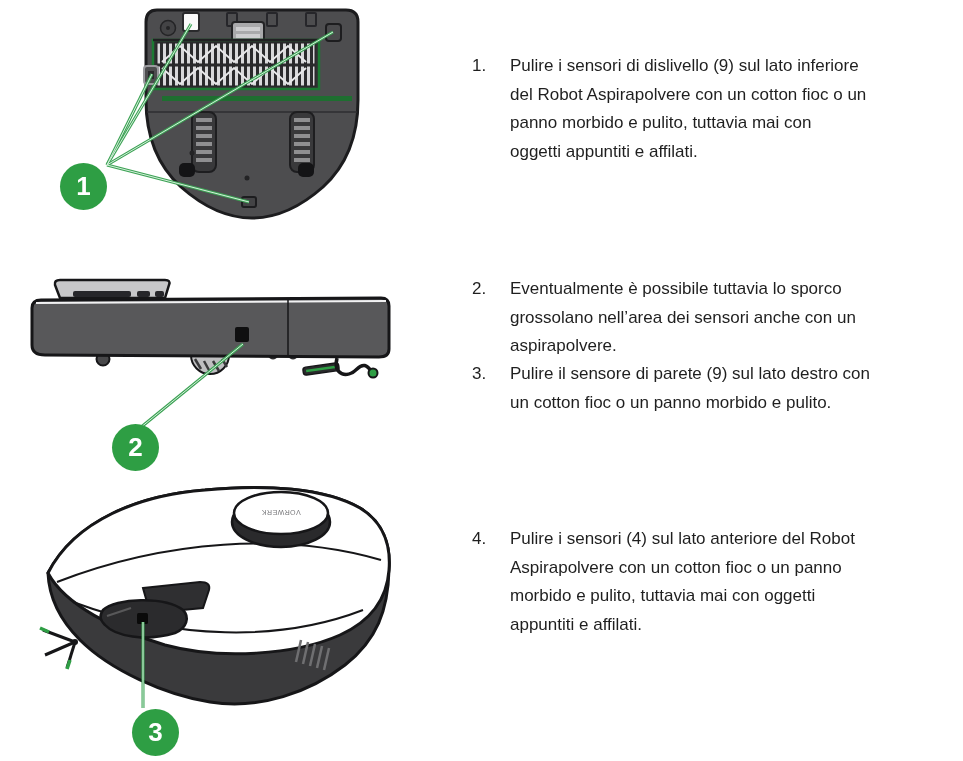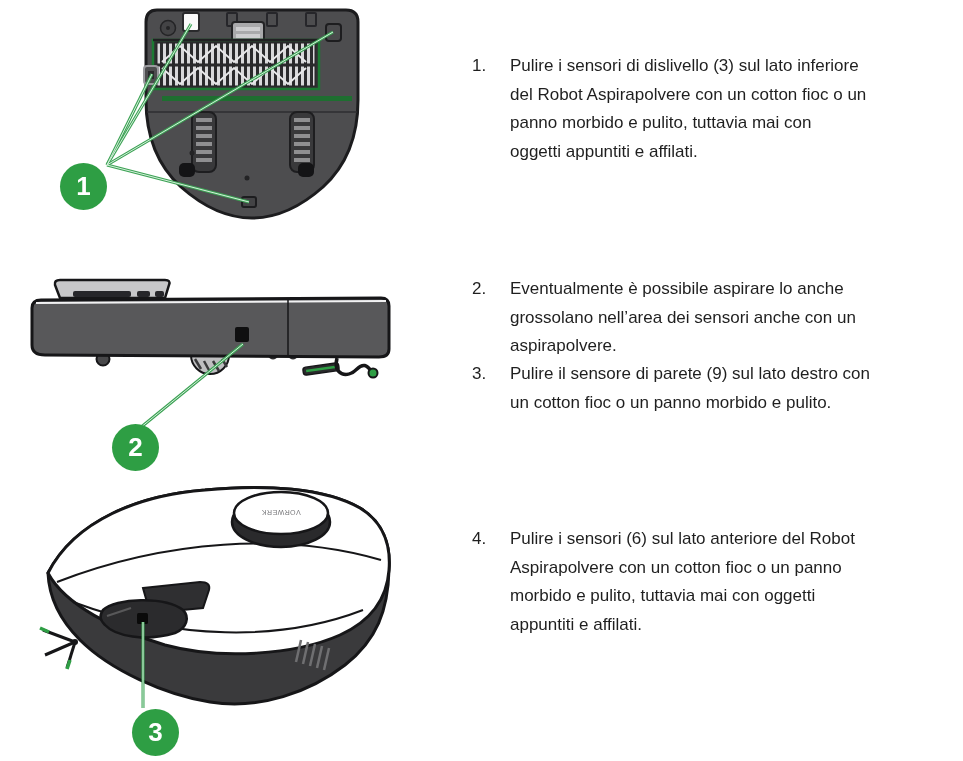--- a/index.html
+++ b/index.html
@@ -223,37 +223,37 @@
   </div>
   <div class="callout" style="left:112px;top:424px">
     <span>2</span>
   </div>
   <div class="callout" style="left:132px;top:709px">
     <span>3</span>
   </div>
 
   <div class="instr" style="top:52px">
     <span class="num">1.</span>
-    <span class="txt">Pulire i sensori di dislivello (3) sul lato inferiore
+    <span class="txt">Pulire i sensori di dislivello (9) sul lato inferiore
 del Robot Aspirapolvere con un cotton fioc o un
 panno morbido e pulito, tuttavia mai con
 oggetti appuntiti e affilati.</span>
   </div>
   <div class="instr" style="top:275px">
     <span class="num">2.</span>
-    <span class="txt">Eventualmente è possibile aspirare lo anche
+    <span class="txt">Eventualmente è possibile tuttavia lo sporco
 grossolano nell’area dei sensori anche con un
 aspirapolvere.</span>
   </div>
   <div class="instr" style="top:360px">
     <span class="num">3.</span>
     <span class="txt">Pulire il sensore di parete (9) sul lato destro con
 un cotton fioc o un panno morbido e pulito.</span>
   </div>
   <div class="instr" style="top:525px">
     <span class="num">4.</span>
-    <span class="txt">Pulire i sensori (6) sul lato anteriore del Robot
+    <span class="txt">Pulire i sensori (4) sul lato anteriore del Robot
 Aspirapolvere con un cotton fioc o un panno
 morbido e pulito, tuttavia mai con oggetti
 appuntiti e affilati.</span>
   </div>
 
 </div>
 
 </body></html>

